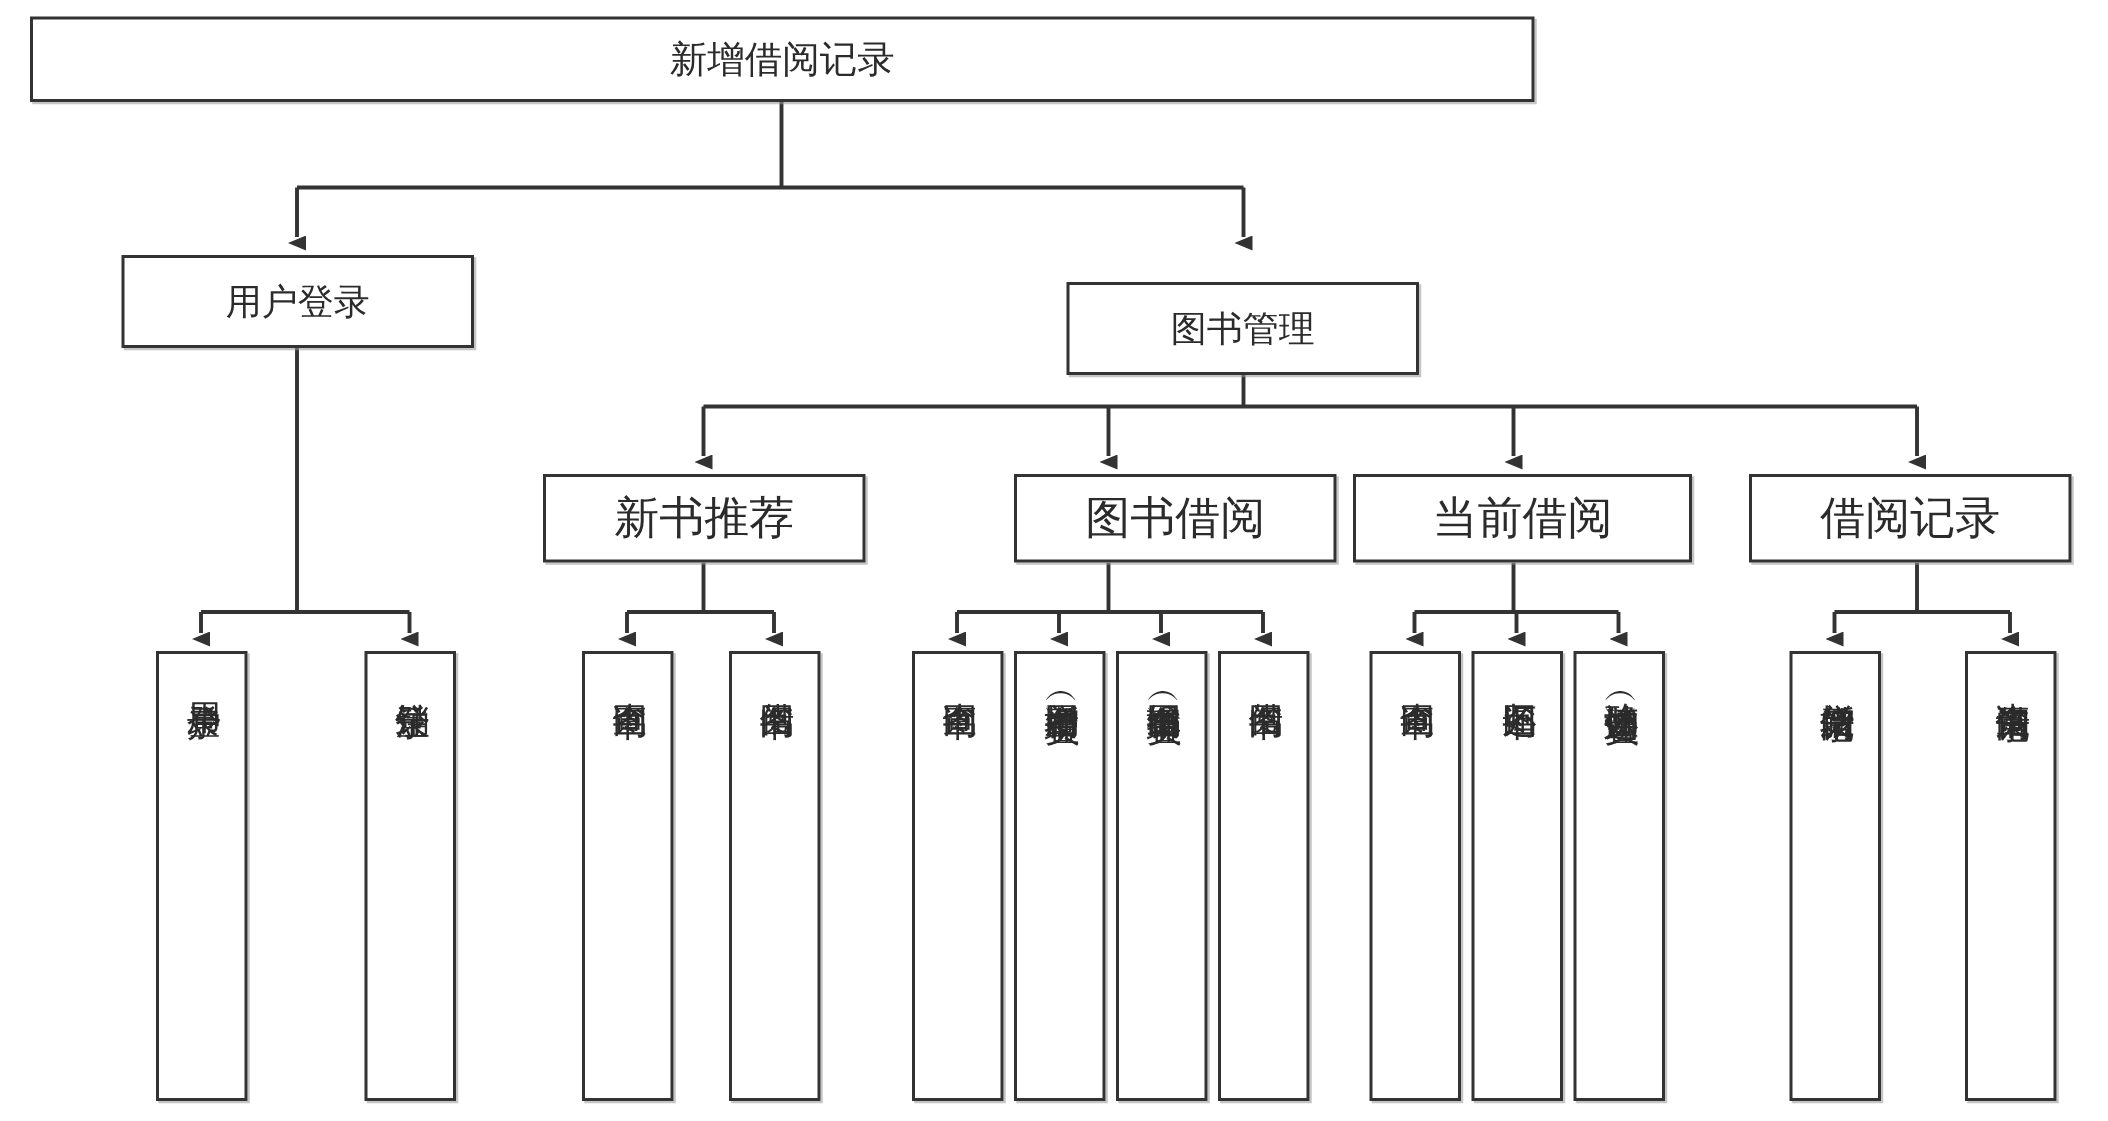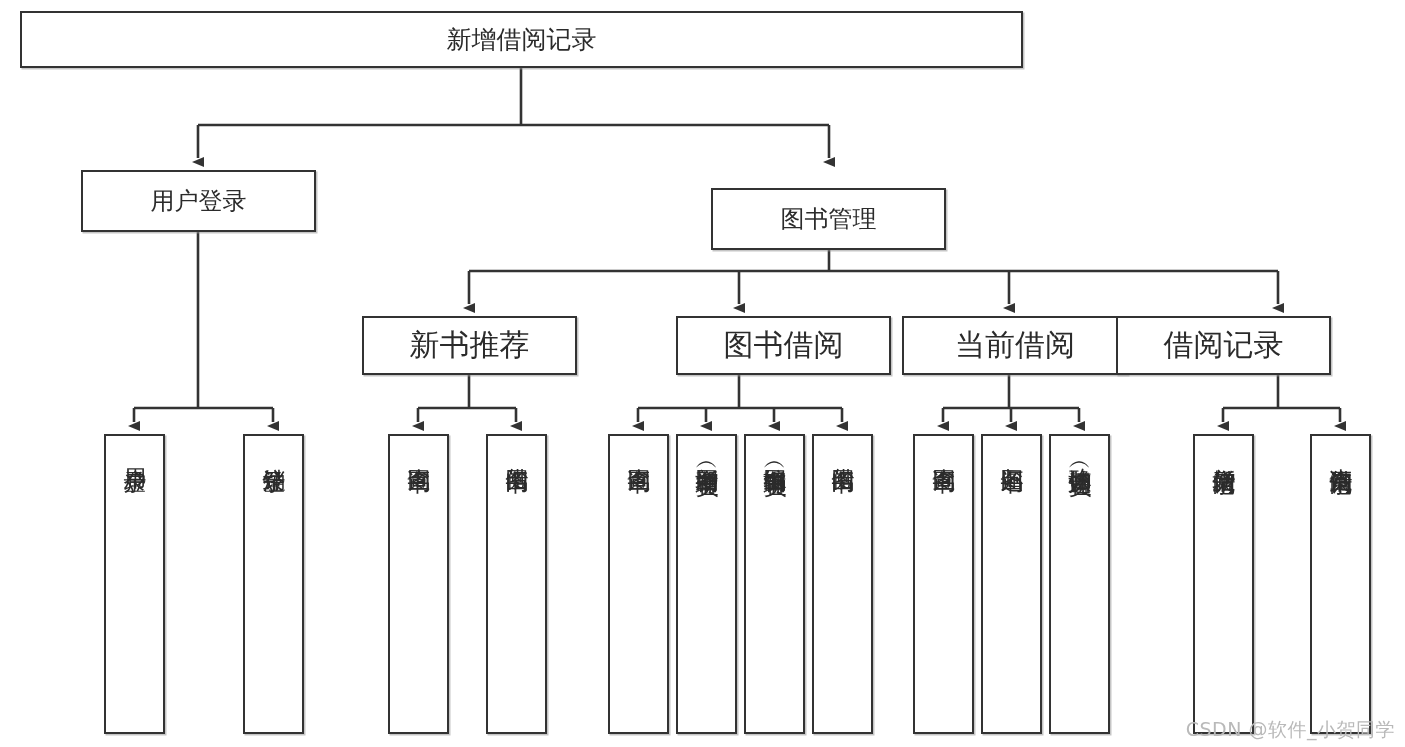--- a/index.html
+++ b/index.html
@@ -140,21 +140,21 @@
 
   <div class="node level3" style="left: 362px; top: 316px; width: 215px; height: 59px;">
     <span class="hlabel">新书推荐</span>
   </div>
   <div class="node level3" style="left: 632px; top: 316px; width: 215px; height: 59px; margin-left: 44px;">
     <span class="hlabel">图书借阅</span>
   </div>
   <div class="node level3" style="left: 902px; top: 316px; width: 226px; height: 59px;">
     <span class="hlabel">当前借阅</span>
   </div>
-  <div class="node level3" style="left: 1116px; top: 316px; width: 215px; height: 59px;">
+  <div class="node level3" style="left: 1166px; top: 316px; width: 215px; height: 59px;">
     <span class="hlabel">借阅记录</span>
   </div>
 
   <div class="node leaf" style="left: 104px; top: 434px; width: 61px; height: 300px;">
     <span class="vtext">用户登录</span>
   </div>
   <div class="node leaf" style="left: 243px; top: 434px; width: 61px; height: 300px;">
     <span class="vtext">注销登录</span>
   </div>
   <div class="node leaf" style="left: 388px; top: 434px; width: 61px; height: 300px;">
@@ -184,15 +184,14 @@
   <div class="node leaf" style="left: 1049px; top: 434px; width: 61px; height: 300px;">
     <span class="vtext">确认归还（管理员）</span>
   </div>
   <div class="node leaf" style="left: 1193px; top: 434px; width: 61px; height: 300px;">
     <span class="vtext">新增借阅记录</span>
   </div>
   <div class="node leaf" style="left: 1310px; top: 434px; width: 61px; height: 300px;">
     <span class="vtext">查询借阅记录</span>
   </div>
 
-  <div id="watermark">CSDN @软件_小贺同学</div>
 
 </div>
 
 </body></html>

